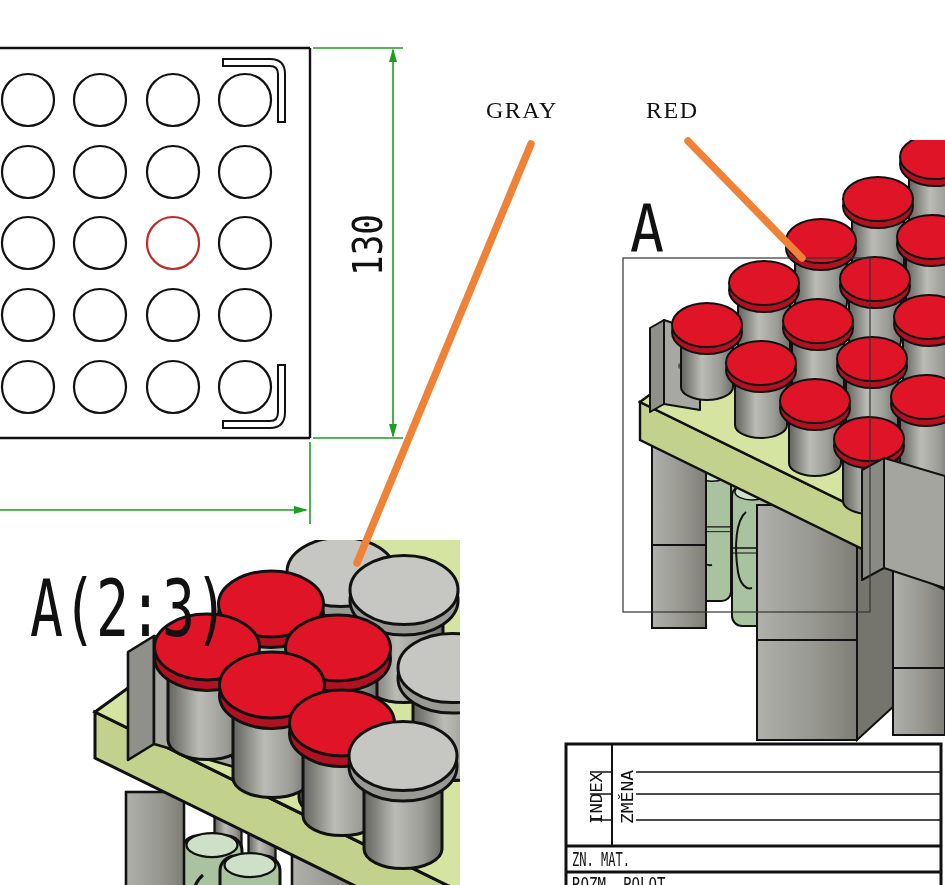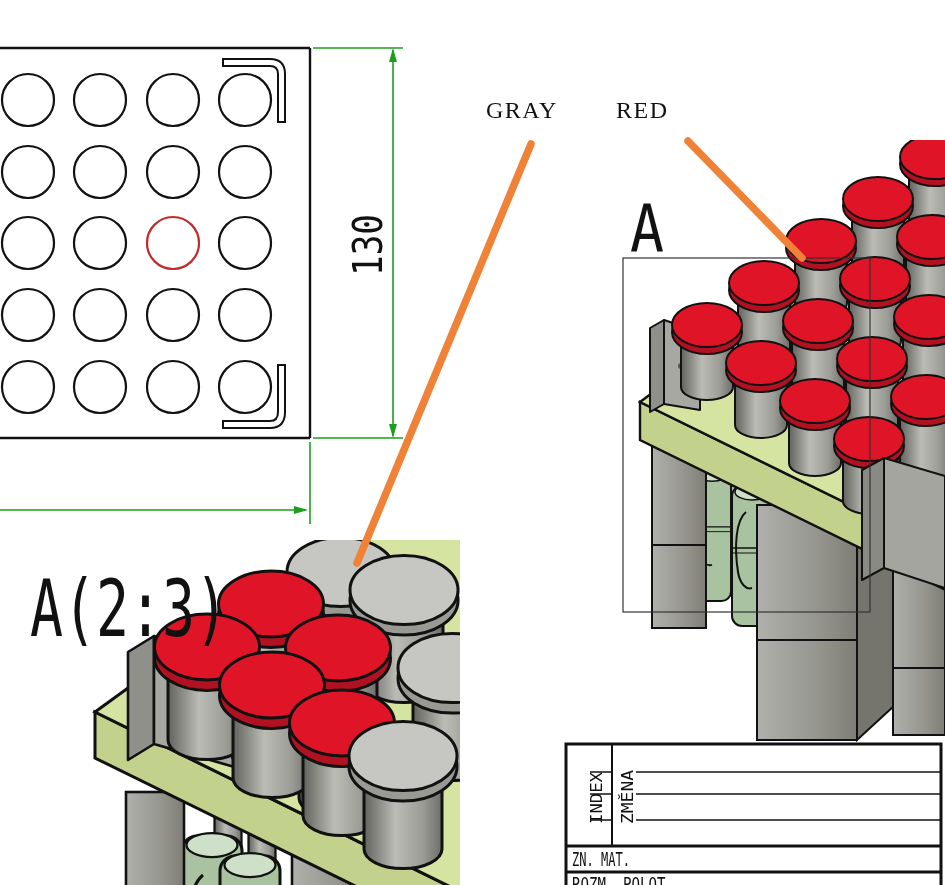--- a/index.html
+++ b/index.html
@@ -224,20 +224,20 @@
       <line x1="566" y1="846" x2="941" y2="846" stroke-width="3"></line>
       <line x1="566" y1="872" x2="941" y2="872" stroke-width="3"></line>
     </g>
     <text transform="translate(602,824) rotate(-90)" font-size="16" textLength="52" lengthAdjust="spacingAndGlyphs">INDEX</text>
     <text transform="translate(633,824) rotate(-90)" font-size="16" textLength="54" lengthAdjust="spacingAndGlyphs">ZMĚNA</text>
     <text x="572" y="866" font-size="19" textLength="58" lengthAdjust="spacingAndGlyphs">ZN. MAT.</text>
     <text x="572" y="891" font-size="19" textLength="102" lengthAdjust="spacingAndGlyphs">ROZM. POLOT.</text>
   </svg>
 
   <div class="abs serif-label" style="left:486px;top:97px">GRAY</div>
-  <div class="abs serif-label" style="left:616px;top:97px">RED</div>
+  <div class="abs serif-label" style="left:646px;top:97px">RED</div>
 
   <svg class="abs" style="left:0;top:0;pointer-events:none" width="945" height="885" viewBox="0 0 945 885">
     <line x1="531" y1="144" x2="357" y2="563" stroke="#EF8236" stroke-width="7.5" stroke-linecap="round"></line>
     <line x1="688" y1="141" x2="802" y2="258" stroke="#EF8236" stroke-width="7.5" stroke-linecap="round"></line>
   </svg>
 
 </div>
 
 </body></html>

